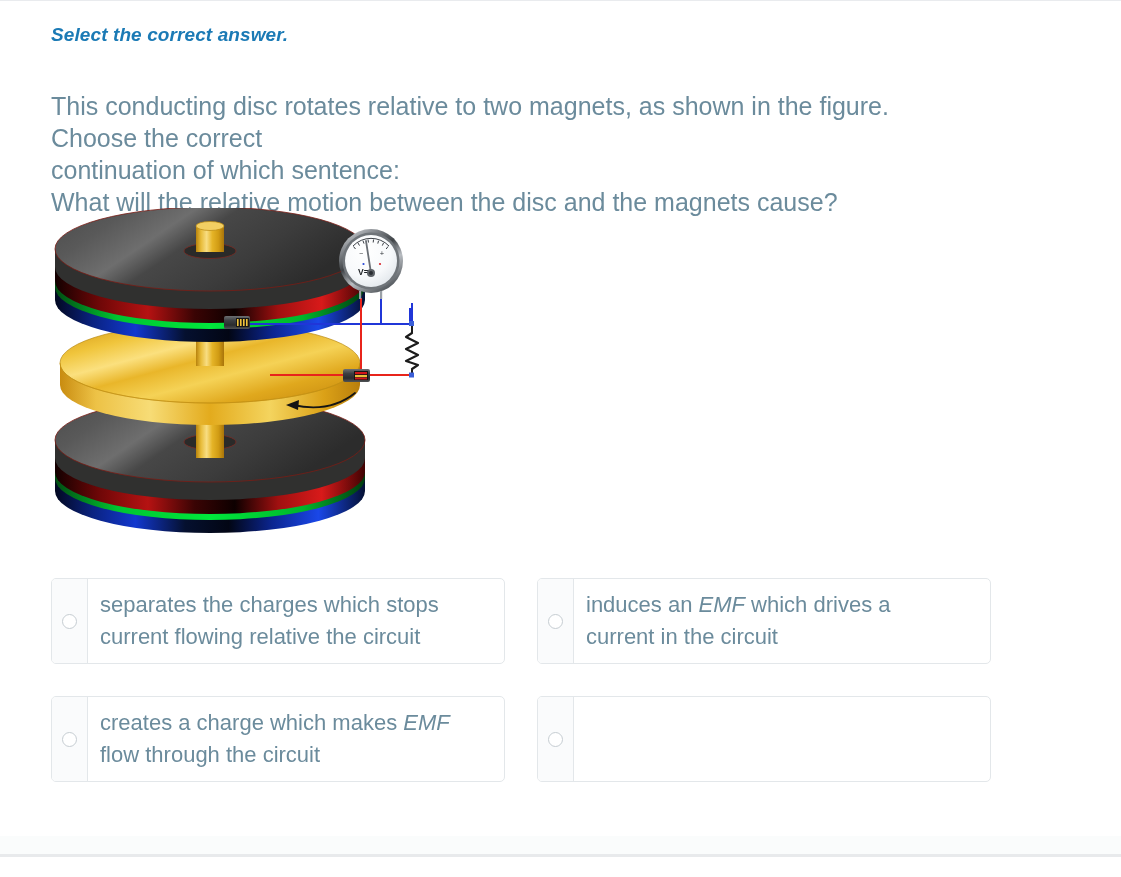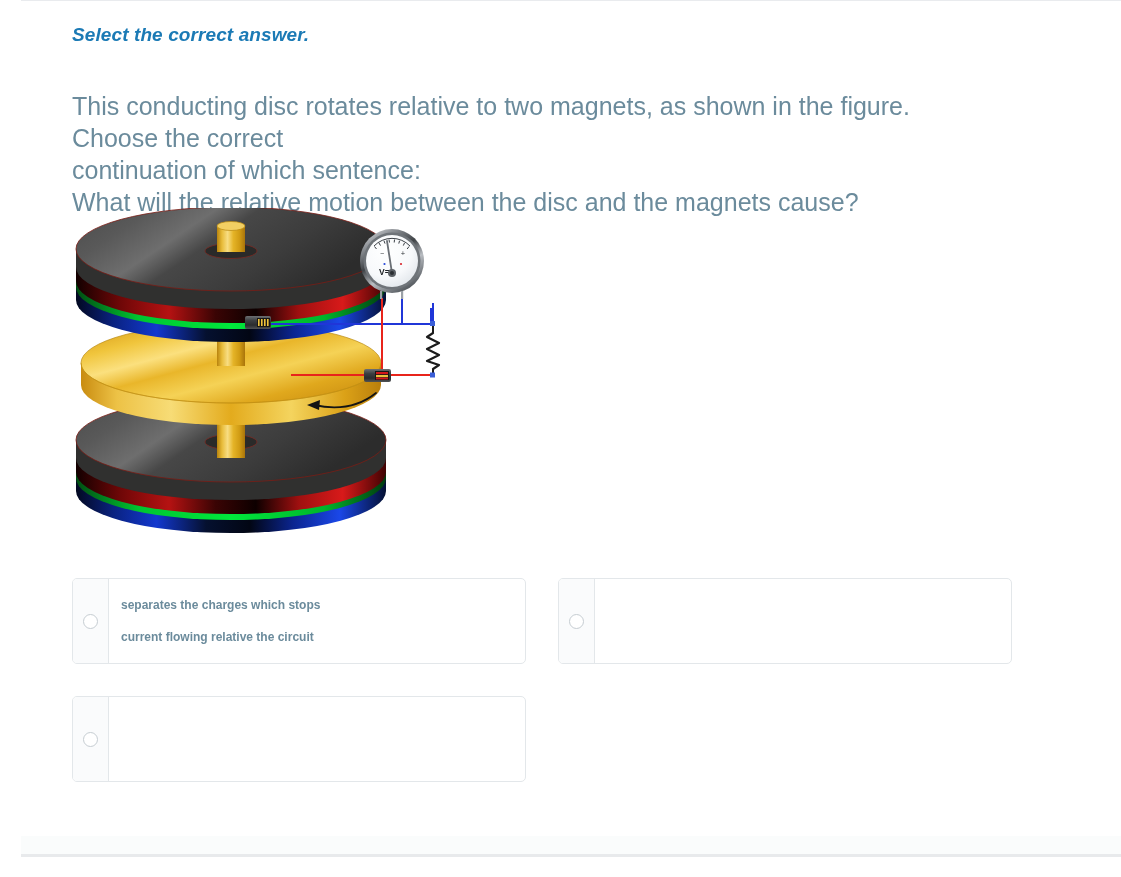--- a/index.html
+++ b/index.html
@@ -11,21 +11,20 @@
     width: 1121px;
     height: 877px;
     position: relative;
     font-family: "Liberation Sans", sans-serif;
     overflow: hidden;
   }
   #page {
     position: absolute;
     inset: 0;
     background: #ffffff;
-    margin-left: 21px;
   }
   .top-hairline {
     position: absolute;
     left: 0; top: 0;
     width: 1121px; height: 1px;
     background: #e9ebee;
   }
   
   #prompt-heading {
     position: absolute;
@@ -93,24 +92,23 @@
     border-radius: 50%;
     border: 1px solid #c6cdd2;
     background: #ffffff;
     box-sizing: border-box;
   }
   .option-text {
     flex: 1 1 auto;
     padding: 0 12px 0 12px;
     display: flex;
     align-items: center;
-    font-size: 12px;
+    font-size: 22px;
     line-height: 32px;
     color: #6b8b9c;
-    font-weight: bold;
   }
   .option-text .em { font-style: italic; }
   
   .bottom-band {
     position: absolute;
     left: 0;
     top: 836px;
     width: 1121px;
     height: 18px;
     background: #fafcfc;
@@ -361,22 +359,33 @@
       </div>
       <div class="option-text">
           <div><span>separates the charges which stops</span><br><span>current flowing relative the circuit</span></div>
         </div>
     </div>
 
     <div class="option-card">
       <div class="option-radio-col">
         <span class="radio-dot"></span>
       </div>
+      <div class="option-text">
+          <div><span> induces an </span><span class="em">EMF</span><span> which drives a</span><br><span>current in the circuit</span></div>
+        </div>
     </div>
 
+    <div class="option-card">
+      <div class="option-radio-col">
+        <span class="radio-dot"></span>
+      </div>
+      <div class="option-text">
+          <div><span>creates a charge which makes </span><span class="em">EMF</span><br><span>flow through the circuit</span></div>
+        </div>
+    </div>
 
     <div class="option-card">
       <div class="option-radio-col">
         <span class="radio-dot"></span>
       </div>
     </div>
   </div>
 
   <div class="bottom-band"></div>
   <div class="bottom-rule"></div>

